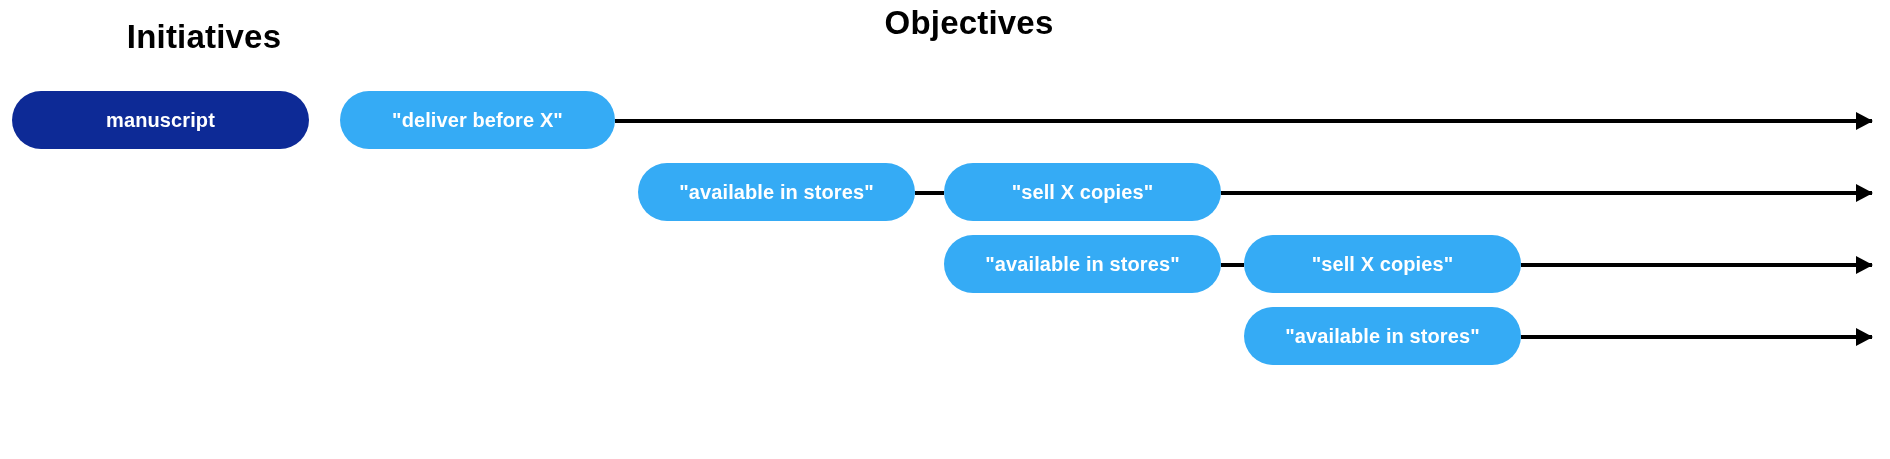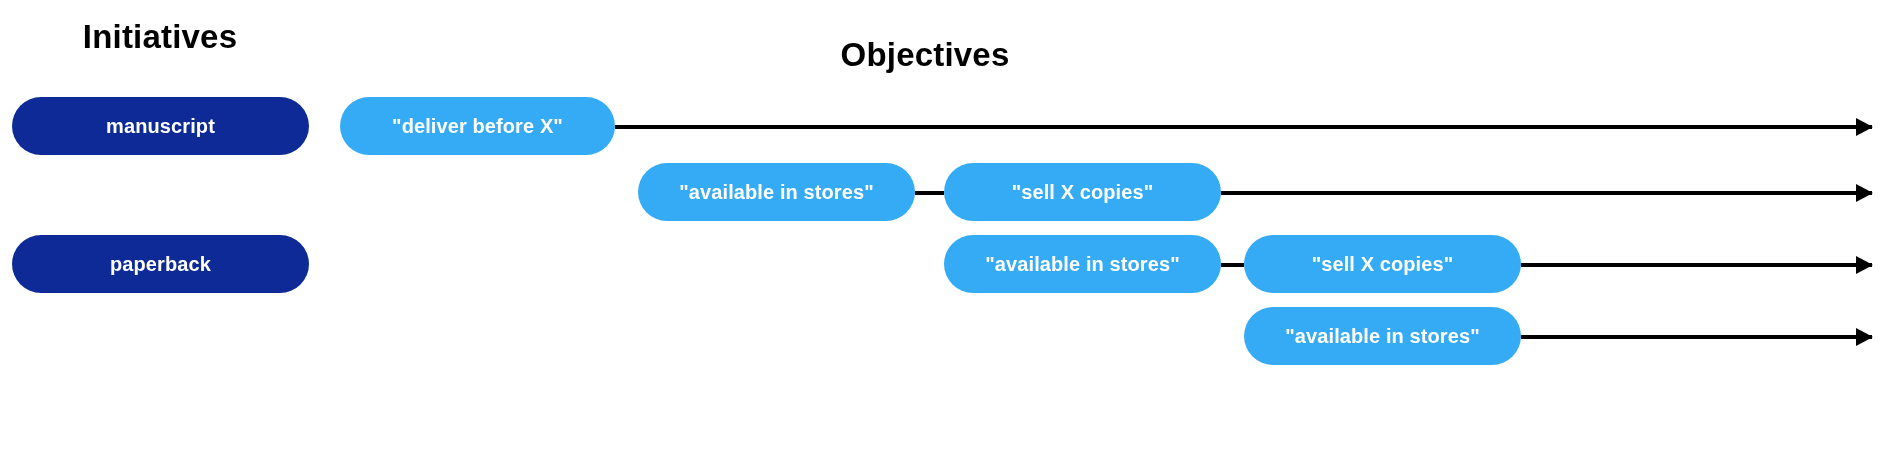--- a/index.html
+++ b/index.html
@@ -21,42 +21,43 @@
   }
 
   
   .col-title {
     position: absolute;
     font-size: 33px;
     font-weight: bold;
     color: #000000;
     letter-spacing: 0.2px;
     white-space: nowrap;
+    margin-left: 44px;
   }
   .col-title-initiatives {
     left: 0;
     top: 18px;
     width: 320px;
     text-align: center;
   }
   .col-title-objectives {
     left: 616px;
-    top: 36px;
+    top: 4px;
     width: 618px;
     text-align: center;
   }
 
   
   .row {
     position: absolute;
     left: 0;
     width: 1890px;
     height: 58px;
   }
-  .row-0 { top: 97px; text-align: center; }
+  .row-0 { top: 91px; text-align: center; }
   .row-1 { top: 163px; }
   .row-2 { top: 235px; }
   .row-3 { top: 307px; }
 
   
   .pill {
     position: absolute;
     top: 0;
     height: 58px;
     border-radius: 29px;
@@ -135,21 +136,20 @@
       <div class="row row-1">
         <div class="connector" style="left: 915px; width: 29px;"></div>
         <div class="arrow" style="left: 1221px; width: 651px;">
           <div class="arrow-line"></div>
           <div class="arrow-head"></div>
         </div>
         <div class="pill pill-objective" style="left: 638px; width: 277px;">"available in stores"</div>
         <div class="pill pill-objective" style="left: 944px; width: 277px;">"sell X copies"</div>
       </div>
       <div class="row row-2">
-        <div class="pill pill-initiative">paperback</div>
         <div class="connector" style="left: 1221px; width: 23px;"></div>
         <div class="arrow" style="left: 1521px; width: 351px;">
           <div class="arrow-line"></div>
           <div class="arrow-head"></div>
         </div>
         <div class="pill pill-objective" style="left: 944px; width: 277px;">"available in stores"</div>
         <div class="pill pill-objective" style="left: 1244px; width: 277px;">"sell X copies"</div>
       </div>
       <div class="row row-3">
         <div class="arrow" style="left: 1521px; width: 351px;">

